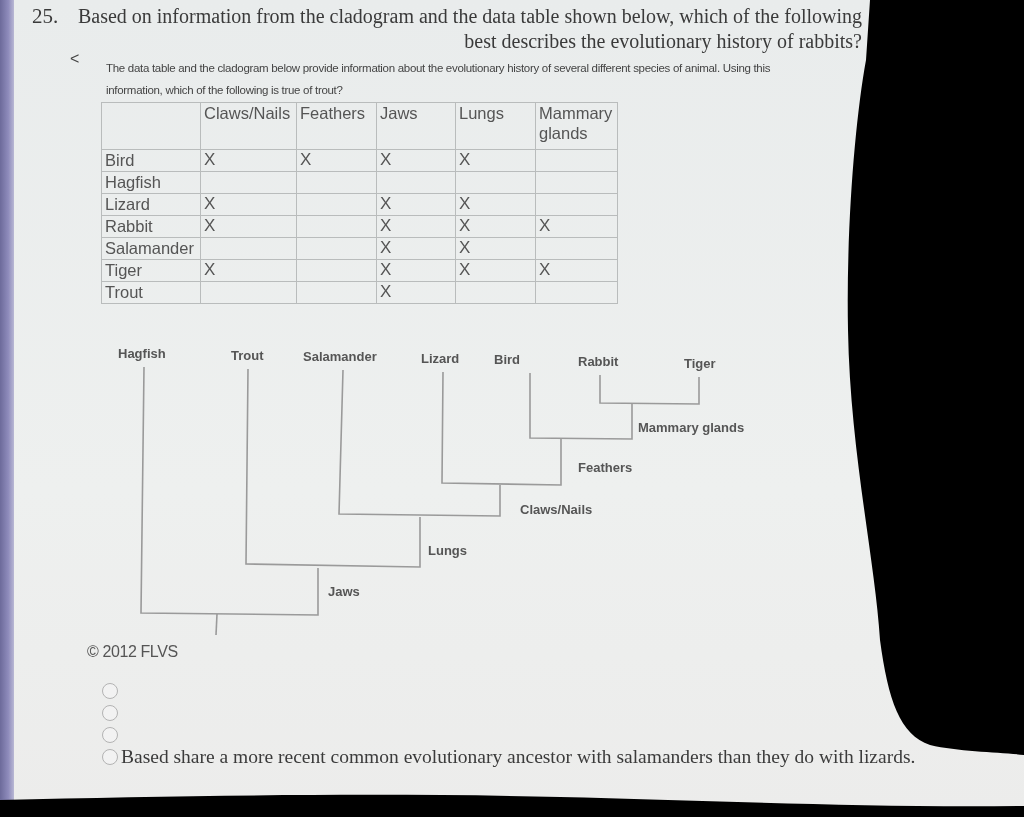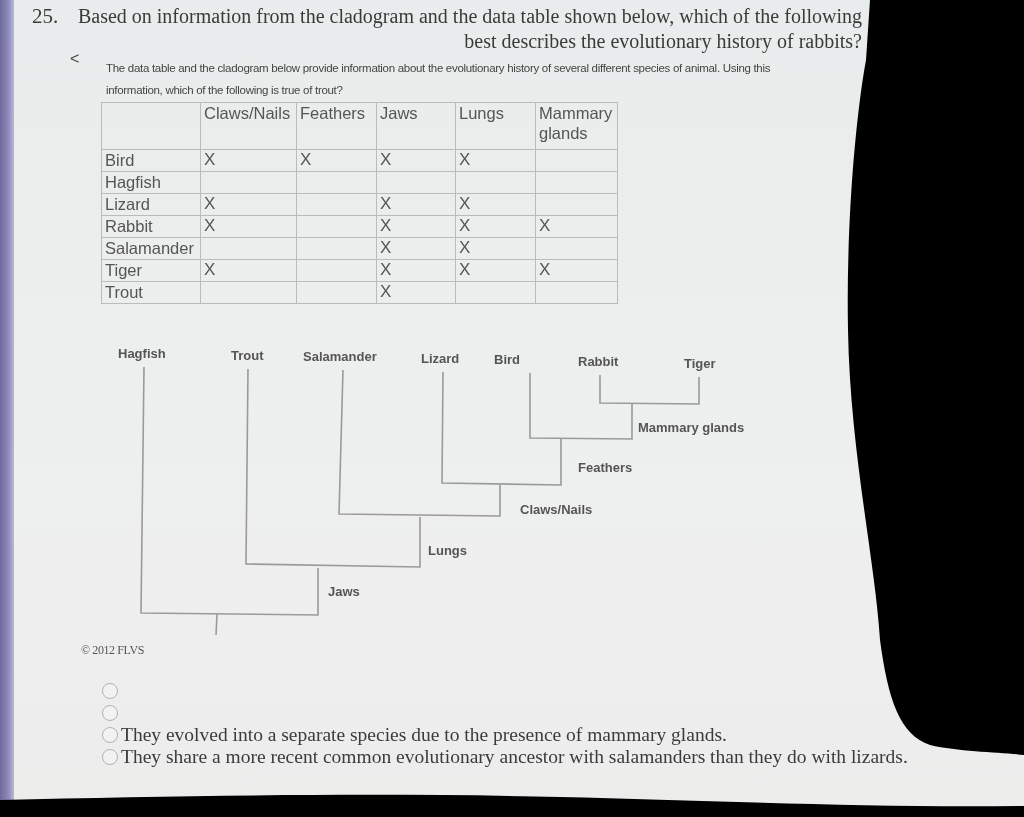--- a/index.html
+++ b/index.html
@@ -11,21 +11,21 @@
   .q-text { position:absolute; left:72px; top:4px; width:790px; font-family:"Liberation Serif", serif; font-size:20px; line-height:25px; color:#3a3a3a;text-align:right; }
   .back-arrow { position:absolute; left:70px; top:50px; font-size:16px; color:#444; cursor:pointer; }
   .intro { position:absolute; left:106px; top:57px; width:700px; font-size:11.5px; line-height:22px; color:#444; letter-spacing:-0.3px; }
   table.traits { position:absolute; left:101px; top:102px; border-collapse:collapse; font-size:16.5px; color:#555; }
   table.traits td { border:1.5px solid #b9bcbc; padding:0 0 0 3px; height:21px; vertical-align:top; line-height:20px; }
   table.traits tr.head td { height:46px; }
   .c0 { width:95px; } .c1 { width:92px; } .c2 { width:76px; } .c3 { width:75px; } .c4 { width:76px; } .c5 { width:78px; }
   .mark { font-size:17px; color:#555; }
   .clado { position:absolute; left:0; top:0; width:1024px; height:817px; }
   .clado text { font-family:"Liberation Sans", sans-serif; font-weight:bold; font-size:13px; fill:#555; }
-  .copyright { position:absolute; left:81px; top:643px; font-size:12px; color:#555; letter-spacing:-0.4px;font-family:Liberation Serif, serif; }
+  .copyright { position:absolute; left:87px; top:643px; font-size:16px; color:#555; letter-spacing:-0.4px; }
   .answers { position:absolute; left:102px; top:680px; width:930px; font-family:"Liberation Serif", serif; font-size:19.5px; color:#3b3b3b; }
   .answer { display:flex; align-items:center; height:22px; white-space:nowrap; cursor:pointer; }
   .radio { width:14px; height:14px; border:1.5px solid #b3b3b3; border-radius:50%; margin-right:3px; background:#f2f2f2; flex:0 0 auto; }
 </style>
 </head>
 <body>
 
 <div class="page">
   <div class="leftbar"></div>
 
@@ -137,25 +137,24 @@
 
   <div class="answers">
     <div class="answer">
       <span class="radio"></span>
     </div>
     <div class="answer">
       <span class="radio"></span>
     </div>
     <div class="answer">
       <span class="radio"></span>
-      <span>They evolved into a separate species due to the presence of mammary glands.</span>
     </div>
     <div class="answer">
       <span class="radio"></span>
-      <span>They share a more recent common evolutionary ancestor with salamanders than they do with lizards.</span>
+      <span>Based share a more recent common evolutionary ancestor with salamanders than they do with lizards.</span>
     </div>
   </div>
 
   <svg class="blackmask" viewBox="0 0 1024 817">
     <path d="M870,0 L1024,0 L1024,755 C1000,752 960,752 930,745 C900,735 888,700 880,640 C875,560 850,450 848,330 C846,230 855,120 866,60 Z" fill="#000"></path>
     <path d="M0,800 C200,795 400,793 560,797 C700,800 860,808 1024,806 L1024,817 L0,817 Z" fill="#000"></path>
   </svg>
 </div>
 
 </body></html>

